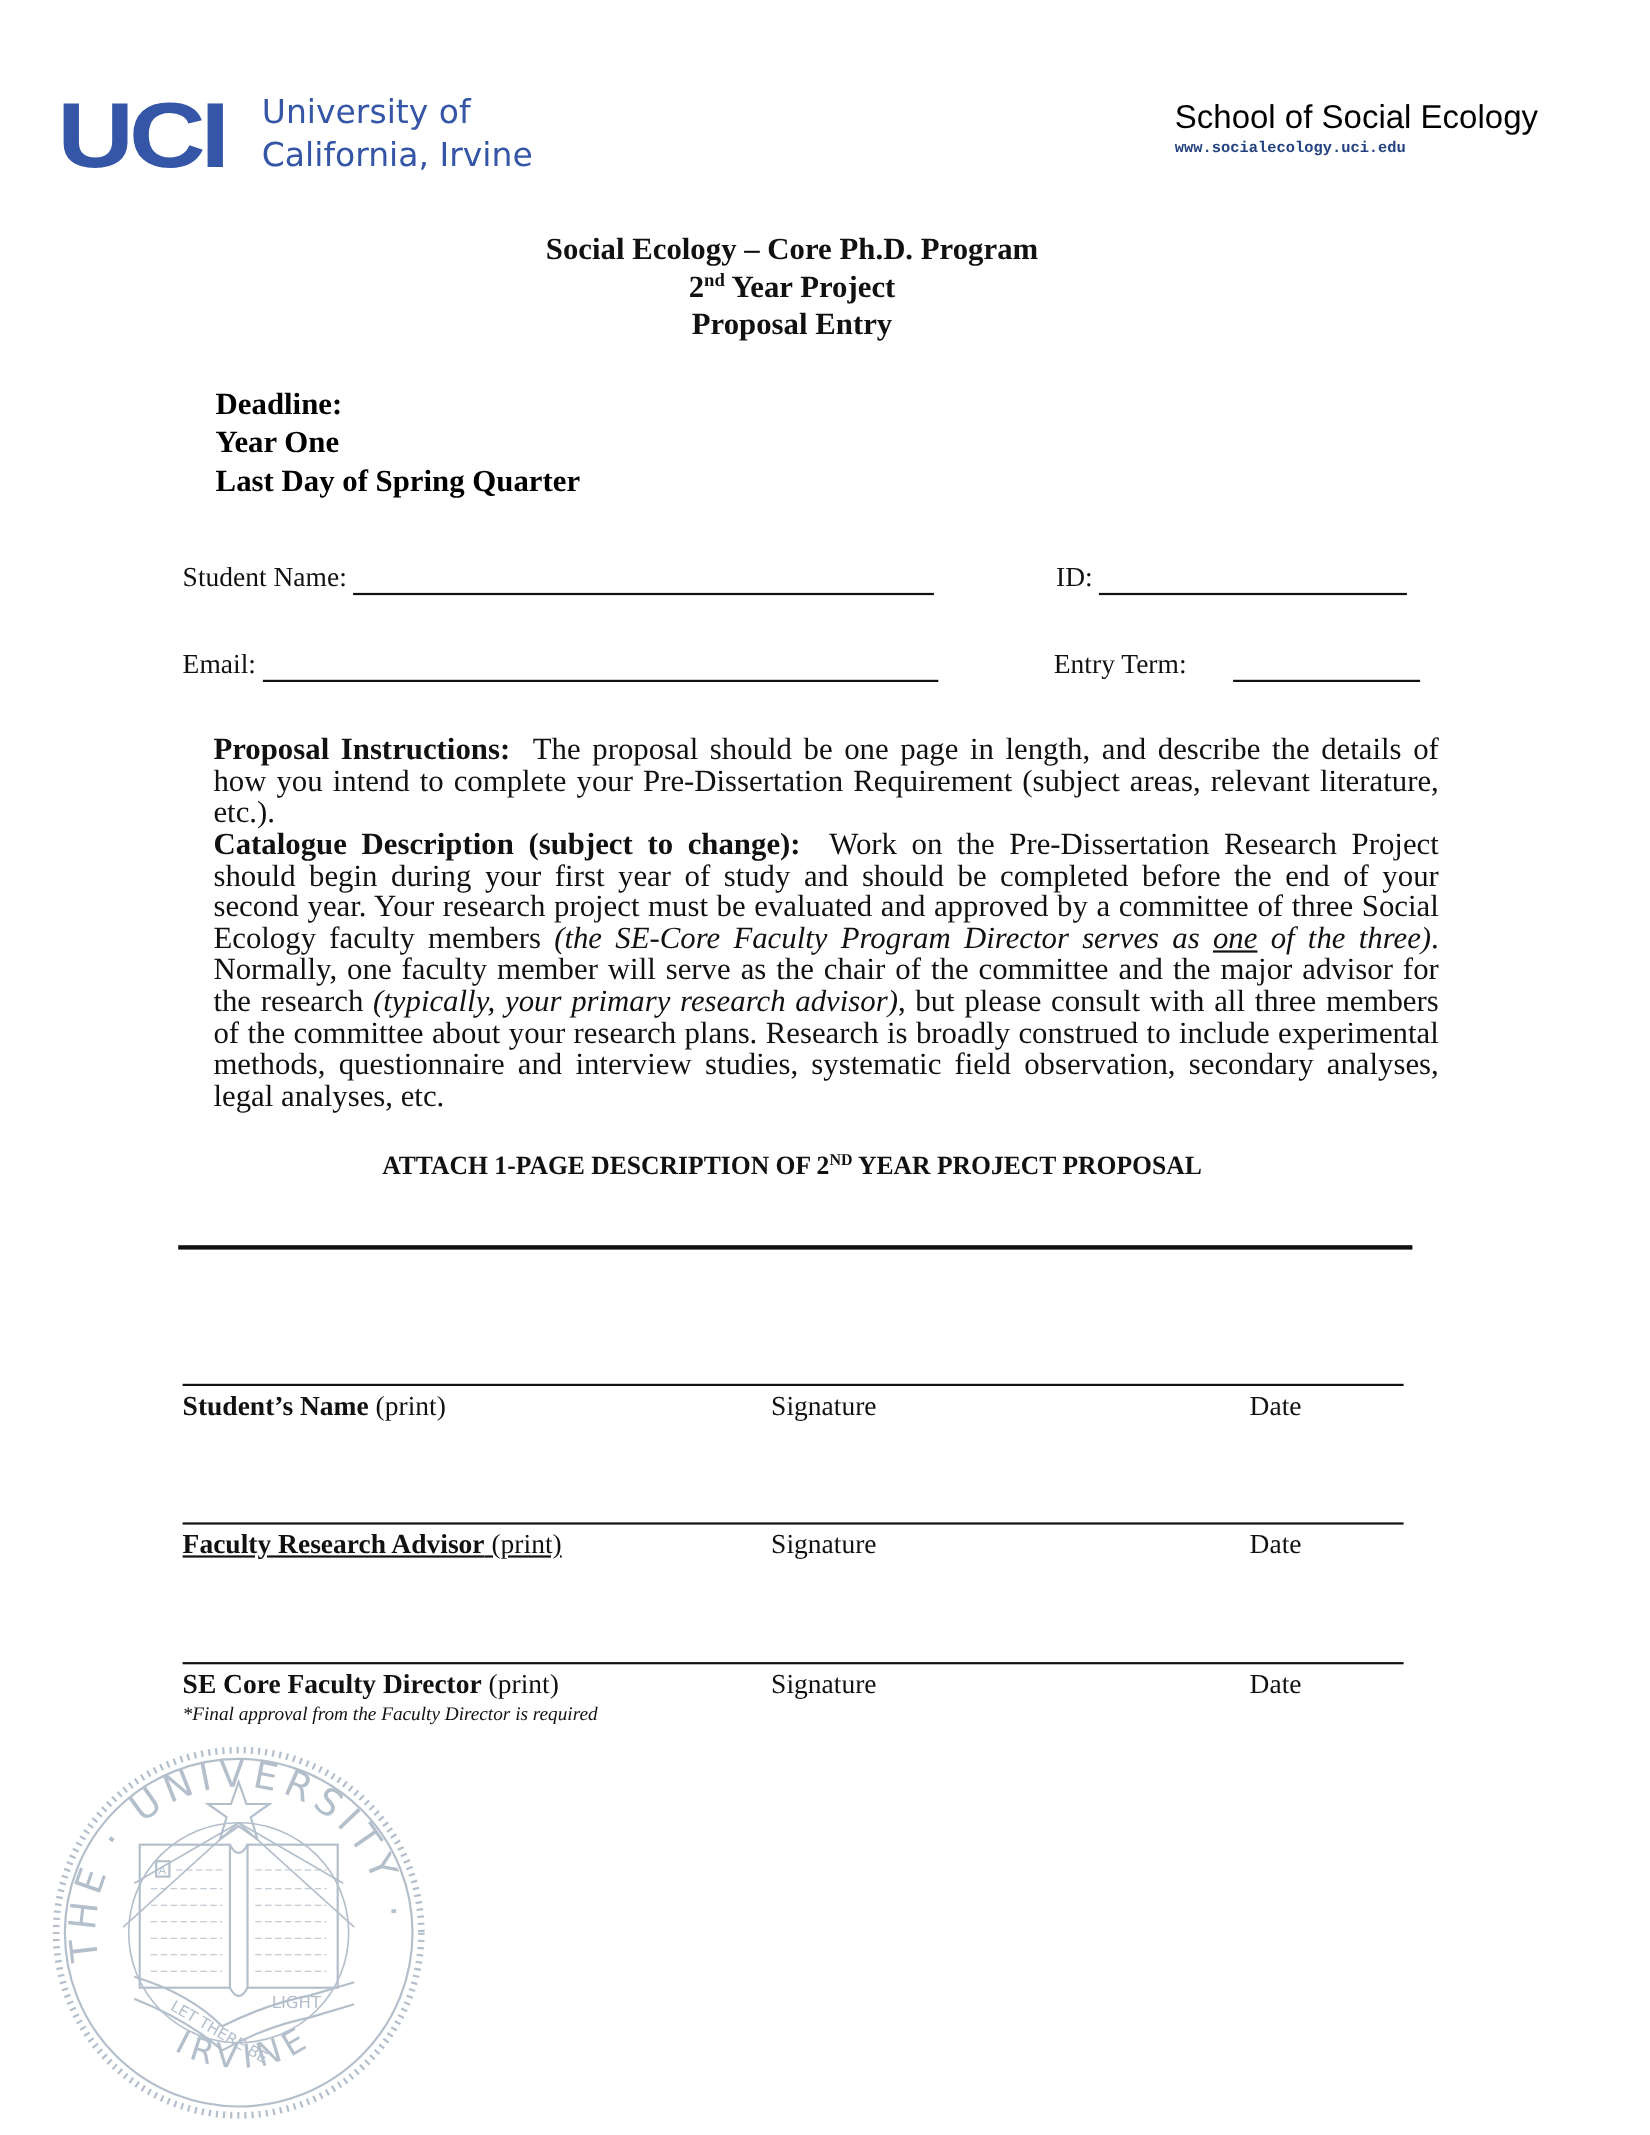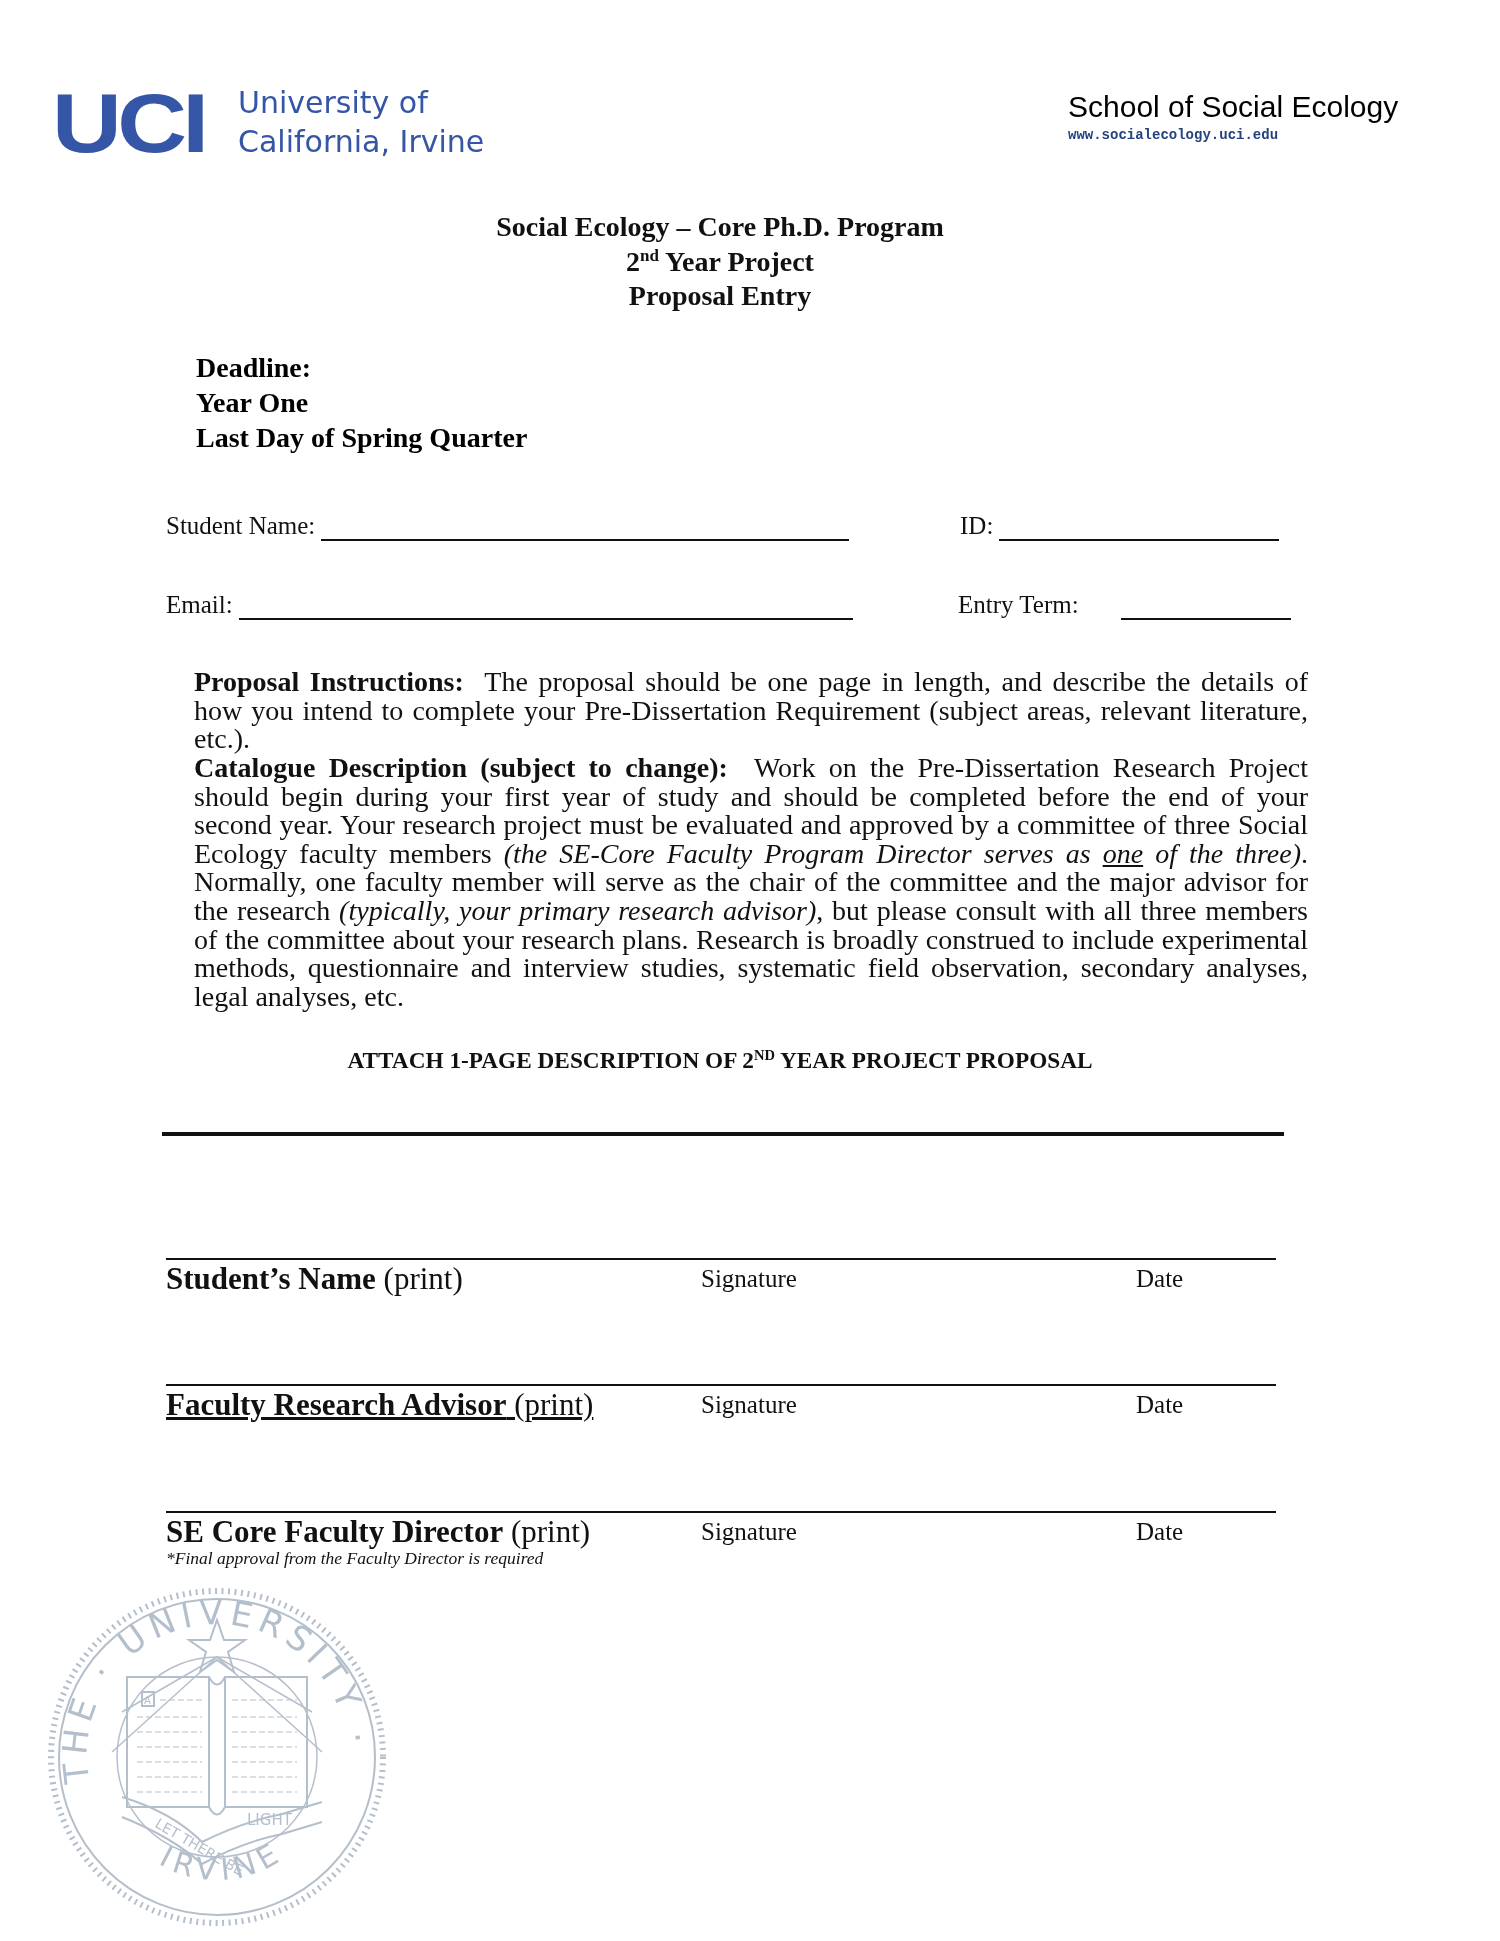--- a/index.html
+++ b/index.html
@@ -69,21 +69,21 @@
       transform: scaleX(0.97);
     }
     .attach sup { font-size: 15px; vertical-align: 8px; line-height: 0; }
 
     .thick-rule {
       left: 162px; width: 1122px; top: 1132px; height: 4px; background: #111;
     }
 
     
     .sig-rule { left: 166px; width: 1110px; height: 2px; background: #111; }
-    .sig-role { left: 166px; font-size: 31px; line-height: 30px; }
+    .sig-role { left: 166px; font-size: 25px; line-height: 30px; }
     .sig-role b { font-weight: 700; }
     .sig-label { font-size: 25px; line-height: 30px; }
     .sig-note {
       left: 166px; top: 1547px; font-size: 17.5px; line-height: 22px; font-style: italic;
     }
 
     
     .seal { left: 42px; top: 1582px; width: 350px; height: 350px; }
   </style>
 </head>

